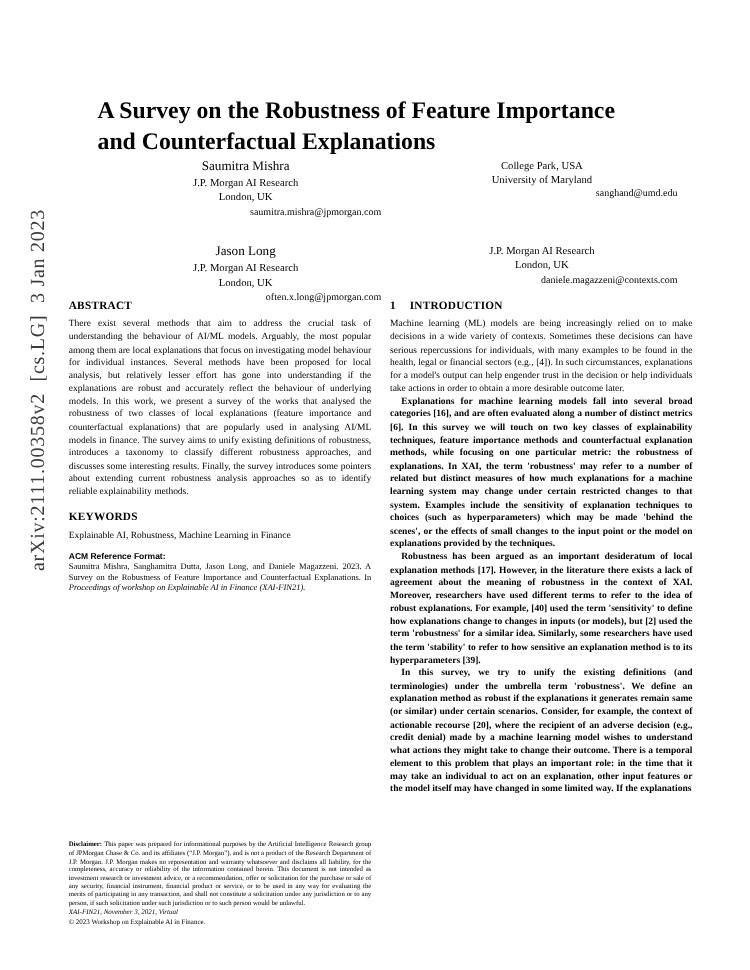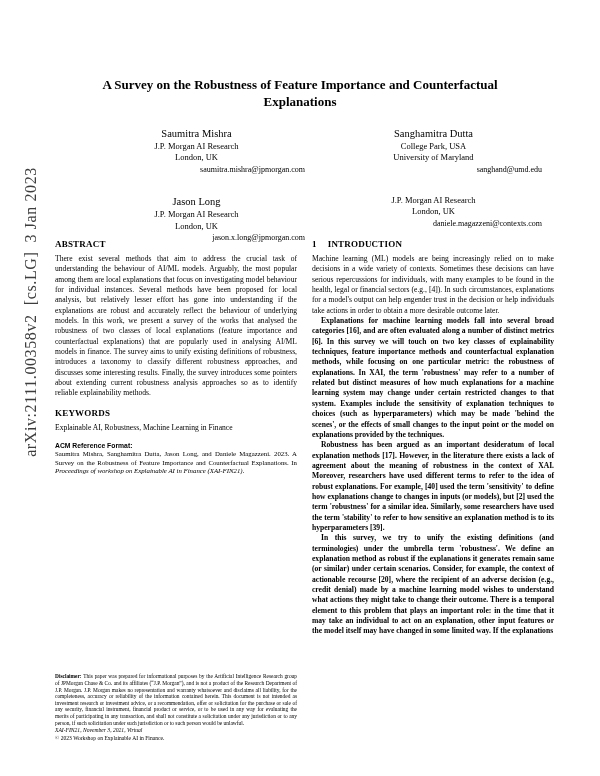--- a/index.html
+++ b/index.html
@@ -13,21 +13,21 @@
 
   .arxiv-stamp {
     position:absolute; left:31px; top:312px;
     transform:translate(-50%,-50%) rotate(-90deg);
     white-space:pre;
     font-size:16px; letter-spacing:0.6px; color:#3d3d3d;
   }
 
   .title {
     position:absolute; top:76px; left:78px; right:78px;
-    text-align:center; font-size:13px; font-weight:bold; line-height:1.32;
+    font-size:19px; font-weight:bold; line-height:1.32;
   }
 
   .authors {
     position:absolute; top:127px; left:88px; right:58px;
     display:grid; grid-template-columns:1fr 1fr;
     column-gap:24px; row-gap:9px; text-align:center;gap:20px;
   }
   .author .name  { font-size:10.5px; line-height:1.35; }
   .author .affil { font-size:8.5px;  line-height:1.32; }
   .author .email { font-size:8px;    line-height:1.45;text-align:right; }
@@ -75,30 +75,29 @@
   <h1 class="title">A Survey on the Robustness of Feature Importance and Counterfactual Explanations</h1>
 
   <div class="authors">
     <div class="author">
       <div class="name">Saumitra Mishra</div>
       <div class="affil">J.P. Morgan AI Research</div>
       <div class="affil">London, UK</div>
       <div class="email">saumitra.mishra@jpmorgan.com</div>
     </div>
     <div class="author">
-      <div class="name">Sanghamitra Dutta</div>
       <div class="affil">College Park, USA</div>
       <div class="affil">University of Maryland</div>
       <div class="email">sanghand@umd.edu</div>
     </div>
     <div class="author">
       <div class="name">Jason Long</div>
       <div class="affil">J.P. Morgan AI Research</div>
       <div class="affil">London, UK</div>
-      <div class="email">jason.x.long@jpmorgan.com</div>
+      <div class="email">often.x.long@jpmorgan.com</div>
     </div>
     <div class="author">
       <div class="affil">J.P. Morgan AI Research</div>
       <div class="affil">London, UK</div>
       <div class="email">daniele.magazzeni@contexts.com</div>
     </div>
   </div>
 
   <div class="columns">
 

